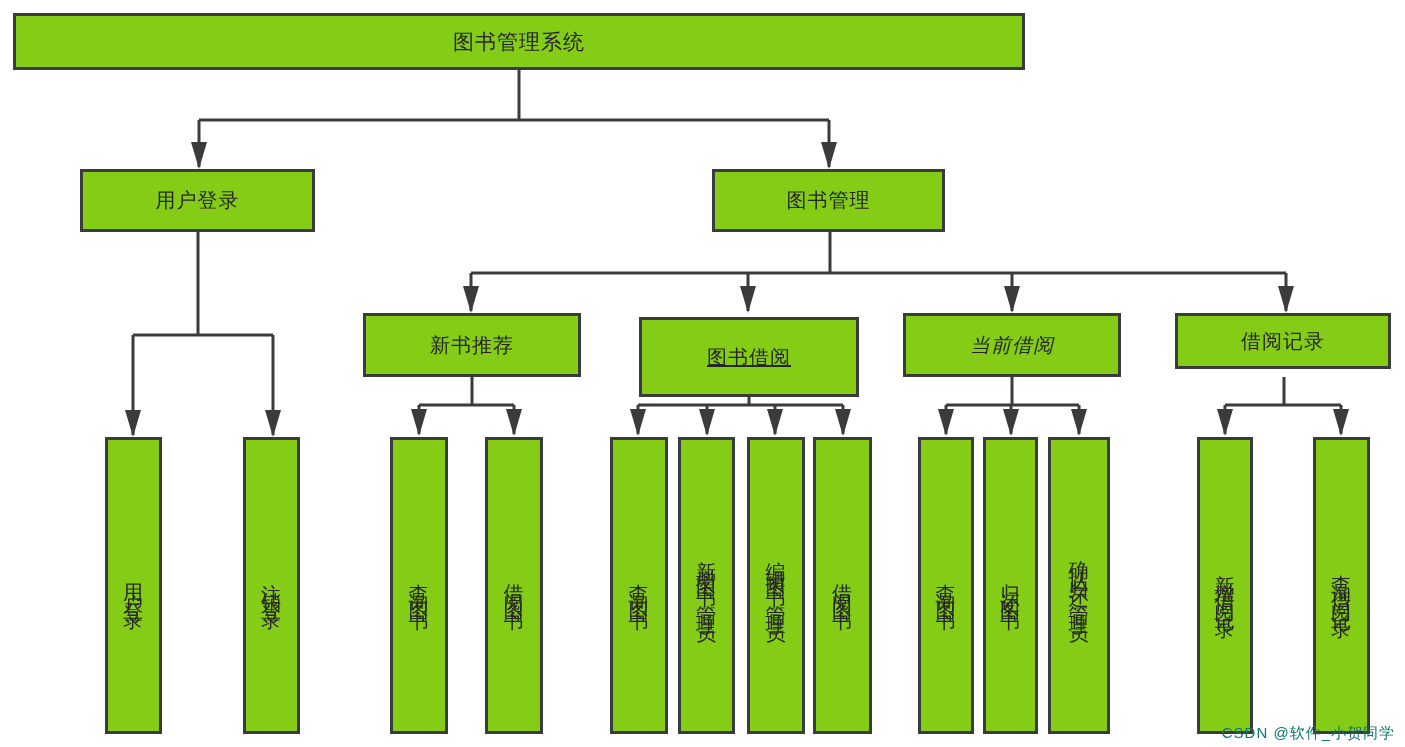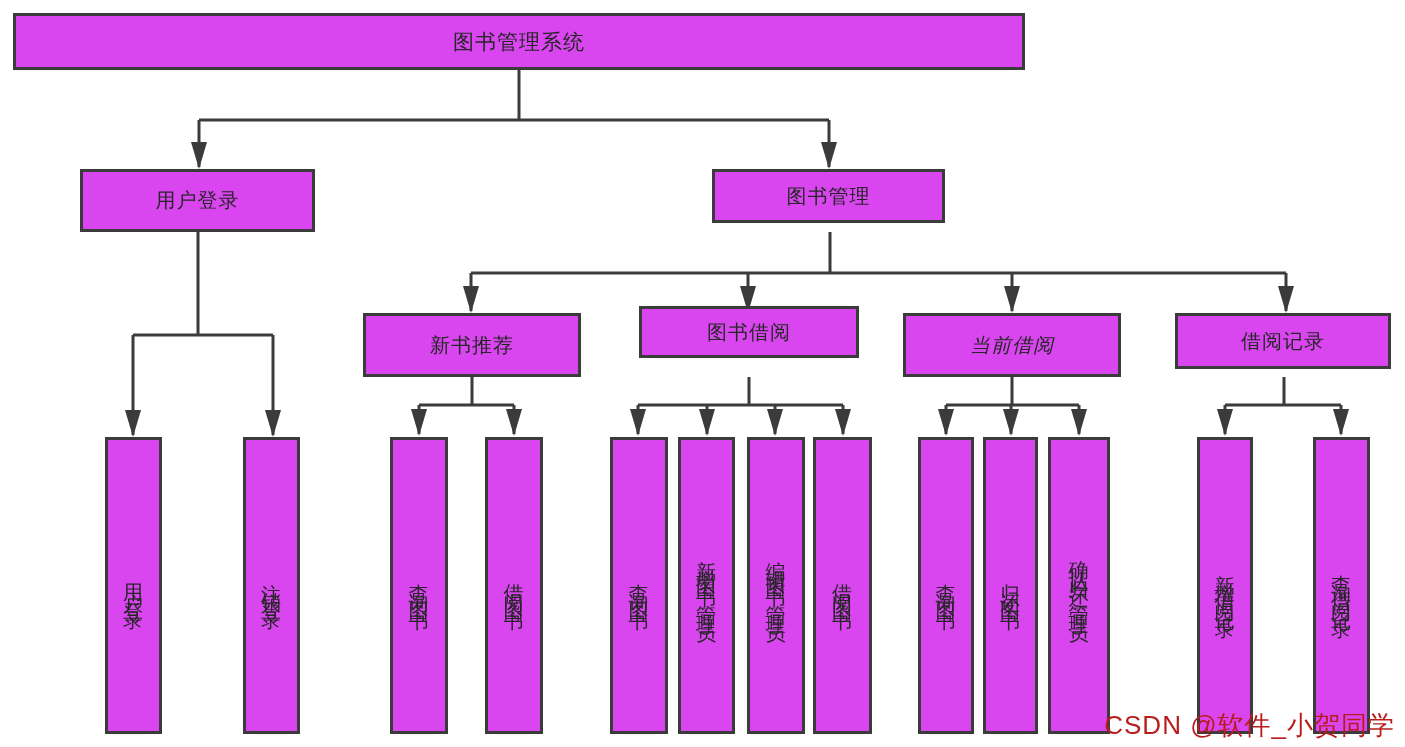--- a/index.html
+++ b/index.html
@@ -2,32 +2,32 @@
 <html><head>
 <meta charset="utf-8">
 <style>
   html,body{margin:0;padding:0;background:#ffffff;}
   .stage{
     position:relative;width:1405px;height:747px;background:#ffffff;
     font-family:"Liberation Sans","DejaVu Sans",sans-serif;color:#262626;overflow:hidden;
   }
   .connectors{position:absolute;left:0;top:0;width:1405px;height:747px;}
   .box{
-    position:absolute;background:#d946ef;border:3px solid #3b3b3b;box-sizing:border-box;
+    position:absolute;background:#84cc16;border:3px solid #3b3b3b;box-sizing:border-box;
     display:flex;align-items:center;justify-content:center;
   }
   .hlbl{font-size:20px;letter-spacing:1px;white-space:nowrap;}
   .root-box .hlbl{font-size:21px;}
   .vlbl{
     writing-mode:vertical-rl;text-orientation:mixed;
     font-size:20px;line-height:1;letter-spacing:9px;white-space:nowrap;
   }
   .watermark{
     position:absolute;right:10px;bottom:4px;z-index:5;
-    font-size:26px;letter-spacing:1px;color:#b91c1c;white-space:nowrap;
+    font-size:15px;letter-spacing:1px;color:#0f766e;white-space:nowrap;
   }
 </style>
 </head>
 <body>
 
 <div class="stage">
 
   <svg class="connectors" viewBox="0 0 1405 747" xmlns="http://www.w3.org/2000/svg">
     <defs>
       <marker id="arw" markerUnits="strokeWidth" markerWidth="9" markerHeight="5.4" viewBox="0 0 27 16" refX="25" refY="8" orient="auto">
@@ -71,28 +71,28 @@
     </g>
   </svg>
 
   <div class="box root-box" style="left:13px;top:13px;width:1012px;height:57px;">
     <span class="hlbl">图书管理系统</span>
   </div>
 
   <div class="box" style="left:80px;top:169px;width:235px;height:63px;">
     <span class="hlbl">用户登录</span>
   </div>
-  <div class="box" style="left:712px;top:169px;width:233px;height:54px;">
+  <div class="box" style="left:712px;top:169px;width:233px;height:63px;">
     <span class="hlbl">图书管理</span>
   </div>
 
   <div class="box" style="left:363px;top:313px;width:218px;height:64px;">
     <span class="hlbl">新书推荐</span>
   </div>
-  <div class="box" style="left:639px;top:306px;width:220px;height:52px;">
+  <div class="box" style="left:639px;top:317px;width:220px;height:80px;text-decoration:underline;">
     <span class="hlbl">图书借阅</span>
   </div>
   <div class="box" style="left:903px;top:313px;width:218px;height:64px;font-style:italic;">
     <span class="hlbl">当前借阅</span>
   </div>
   <div class="box" style="left:1175px;top:313px;width:216px;height:56px;">
     <span class="hlbl">借阅记录</span>
   </div>
 
   <div class="box" style="left:105px;top:437px;width:57px;height:297px;">

